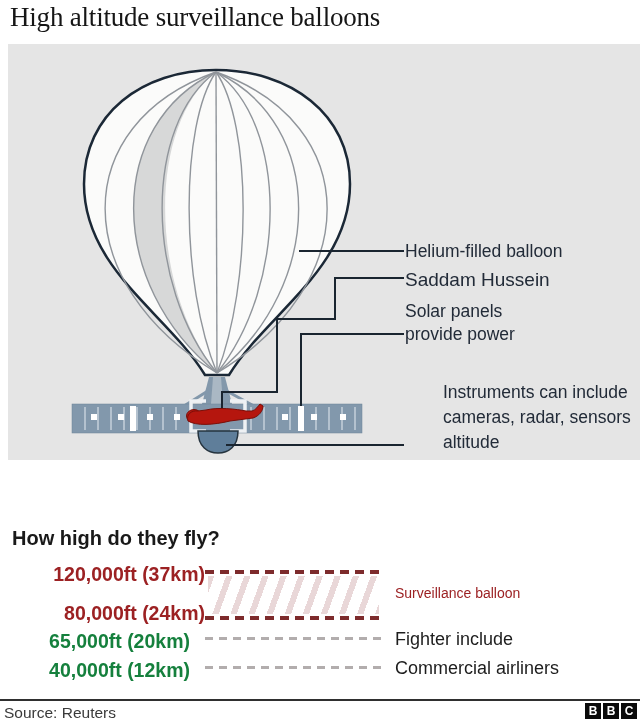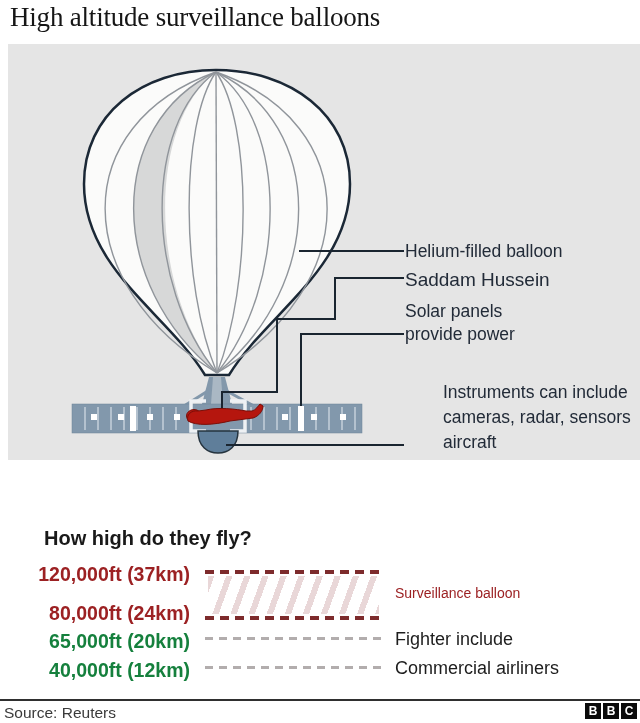--- a/index.html
+++ b/index.html
@@ -16,27 +16,27 @@
     position:absolute;left:8px;top:44px;width:640px;height:416px;background:#e5e5e5;
   }
   .panel svg{position:absolute;left:0;top:0;}
   .lbl{position:absolute;color:#222b38;font-size:17.5px;line-height:20px;white-space:nowrap;}
   .lbl-helium{left:397px;top:197px;}
   .lbl-saddam{left:397px;top:223px;font-size:19px;line-height:25px;}
   .lbl-solar{left:397px;top:256px;line-height:23px;}
   .lbl-instruments{left:397px;top:336px;line-height:25px;margin-left:38px;}
 
   .howhigh-heading{
-    position:absolute;left:12px;top:527px;font-size:20px;font-weight:700;color:#191919;margin-left:32px;
+    position:absolute;left:12px;top:527px;font-size:20px;font-weight:700;color:#191919;
   }
   .alt-label{
     position:absolute;left:0;width:190px;text-align:right;
     font-size:19.5px;font-weight:700;color:#15803d;white-space:nowrap;
   }
-  .alt-red{color:#9c2123;}
+  .alt-red{color:#9c2123;padding-left:15px;}
   .alt-1{top:563px;}
   .alt-2{top:602px;}
   .alt-3{top:630px;}
   .alt-4{top:659px;}
 
   .dash{position:absolute;left:205px;width:177px;}
   .dash-red{height:4px;background:repeating-linear-gradient(90deg,#7d2b2c 0 9px,rgba(0,0,0,0) 9px 15px);}
   .dash-gray{height:3px;background:repeating-linear-gradient(90deg,#b2adad 0 8px,rgba(0,0,0,0) 8px 14px);}
   .dash-1{top:570px;}
   .dash-2{top:616px;}
@@ -134,21 +134,21 @@
 
     <div class="lbl lbl-helium">Helium-filled balloon</div>
     <div class="lbl lbl-saddam">Saddam Hussein</div>
     <div class="lbl lbl-solar">
       <div>Solar panels</div>
       <div>provide power</div>
     </div>
     <div class="lbl lbl-instruments">
       <div>Instruments can include</div>
       <div>cameras, radar, sensors</div>
-      <div>aircraft</div>
+      <div>altitude</div>
     </div>
   </div>
 
   <div class="howhigh-heading">How high do they fly?</div>
 
   <div class="alt-label alt-red alt-1">120,000ft (37km)</div>
   <div class="alt-label alt-red alt-2">80,000ft (24km)</div>
   <div class="alt-label alt-3">65,000ft (20km)</div>
   <div class="alt-label alt-4">40,000ft (12km)</div>
 

